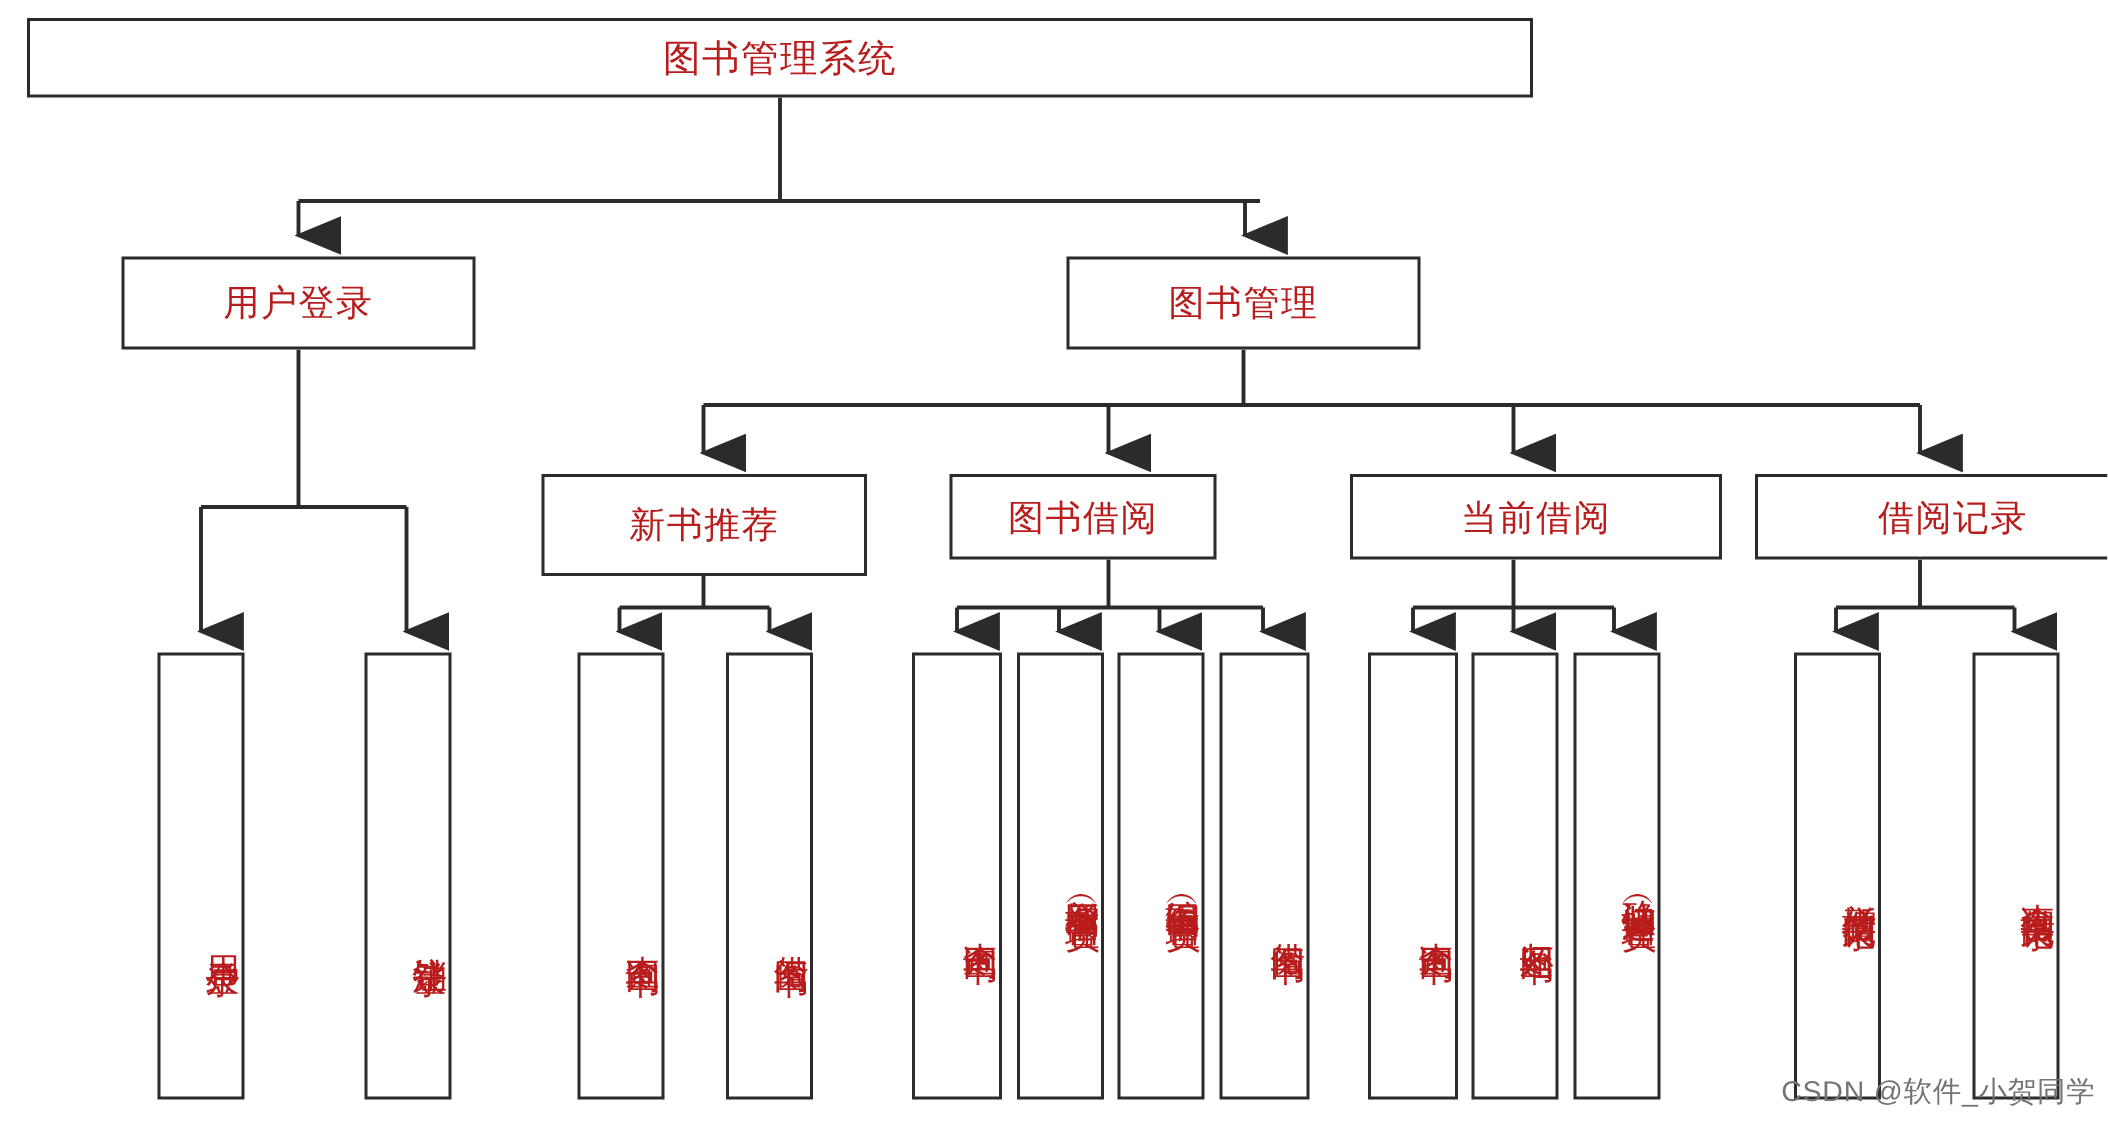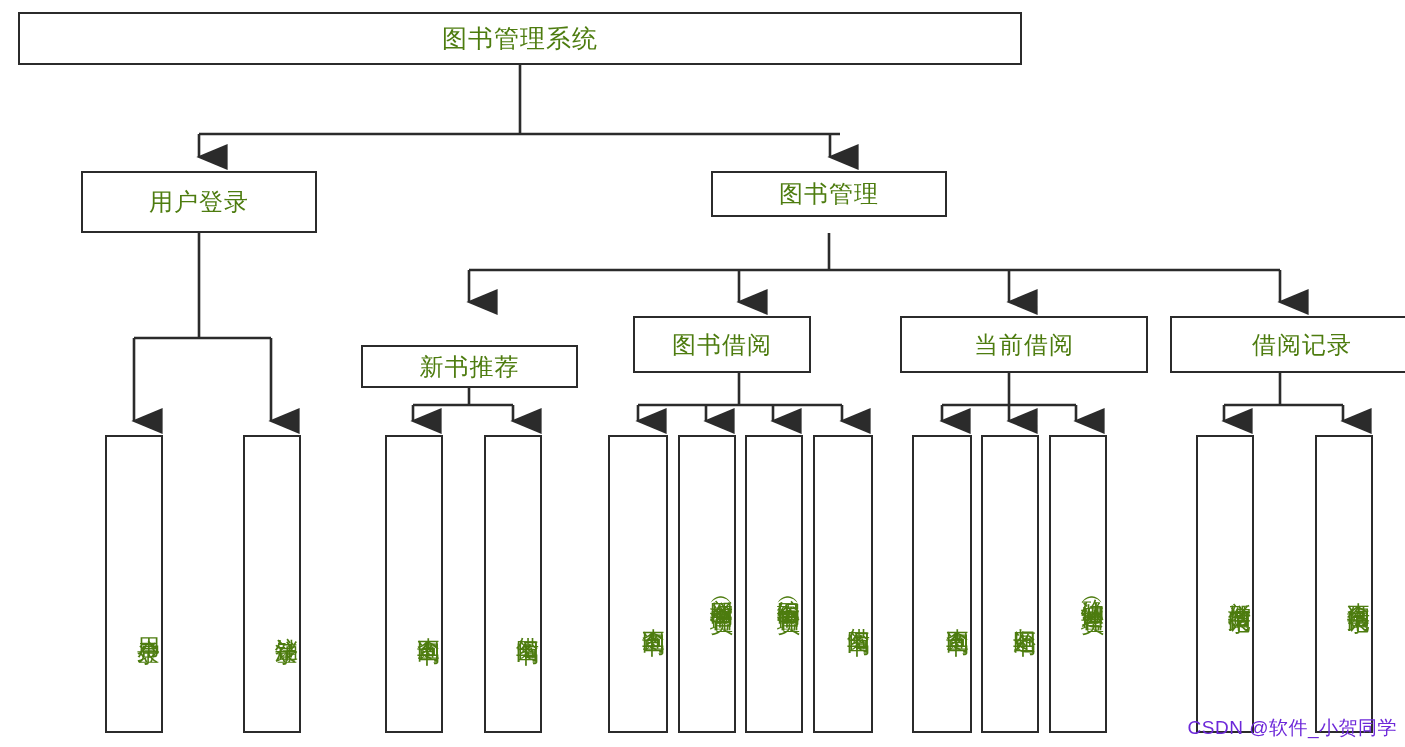--- a/index.html
+++ b/index.html
@@ -25,21 +25,21 @@
     height: 747px;
   }
   .node {
     position: absolute;
     box-sizing: border-box;
     border: 2.5px solid #2b2b2b;
     background: #ffffff;
     display: flex;
     align-items: center;
     justify-content: center;
-    color: #4d7c0f;
+    color: #b91c1c;
   }
   .node-h {
     font-size: 24px;
     letter-spacing: 1px;
     white-space: nowrap;
   }
   .node-root {
     font-size: 25px;
   }
   .node-v {
@@ -60,21 +60,21 @@
     padding-top: 60px;
   }
   .node-v.pad-top3 {
     padding-top: 12px;
   }
   .watermark {
     position: absolute;
     right: 8px;
     bottom: 6px;
     font-size: 19px;
-    color: #6d28d9;
+    color: #737373;
     white-space: nowrap;
     letter-spacing: 0.5px;
   }
 </style>
 </head>
 <body>
 
 <div id="canvas">
 
   <svg id="wires" viewBox="0 0 1405 747" xmlns="http://www.w3.org/2000/svg">
@@ -123,23 +123,23 @@
       <path d="M1280,373 L1280,405"></path>
       <path d="M1224,405 L1343,405"></path>
       <path d="M1224,405 L1224,421" marker-end="url(#arw)"></path>
       <path d="M1343,405 L1343,421" marker-end="url(#arw)"></path>
     </g>
   </svg>
 
   <div class="node node-h node-root" style="left:18px; top:12px; width:1004px; height:53px;">图书管理系统</div>
 
   <div class="node node-h" style="left:81px; top:171px; width:236px; height:62px;">用户登录</div>
-  <div class="node node-h" style="left:711px; top:171px; width:236px; height:46px;">图书管理</div>
+  <div class="node node-h" style="left:711px; top:171px; width:236px; height:62px;">图书管理</div>
 
-  <div class="node node-h" style="left:361px; top:316px; width:217px; height:43px;margin-top:29px;">新书推荐</div>
+  <div class="node node-h" style="left:361px; top:316px; width:217px; height:68px;">新书推荐</div>
   <div class="node node-h" style="left:633px; top:316px; width:178px; height:57px;">图书借阅</div>
   <div class="node node-h" style="left:900px; top:316px; width:248px; height:57px;">当前借阅</div>
   <div class="node node-h" style="left:1170px; top:316px; width:264px; height:57px;">借阅记录</div>
 
   <div class="node node-v pad-top" style="left:105px; top:435px; width:58px; height:298px;">用户登录</div>
   <div class="node node-v pad-top" style="left:243px; top:435px; width:58px; height:298px;">注销登录</div>
 
   <div class="node node-v pad-top" style="left:385px; top:435px; width:58px; height:298px;">查询图书</div>
   <div class="node node-v pad-top" style="left:484px; top:435px; width:58px; height:298px;">借阅图书</div>
 

